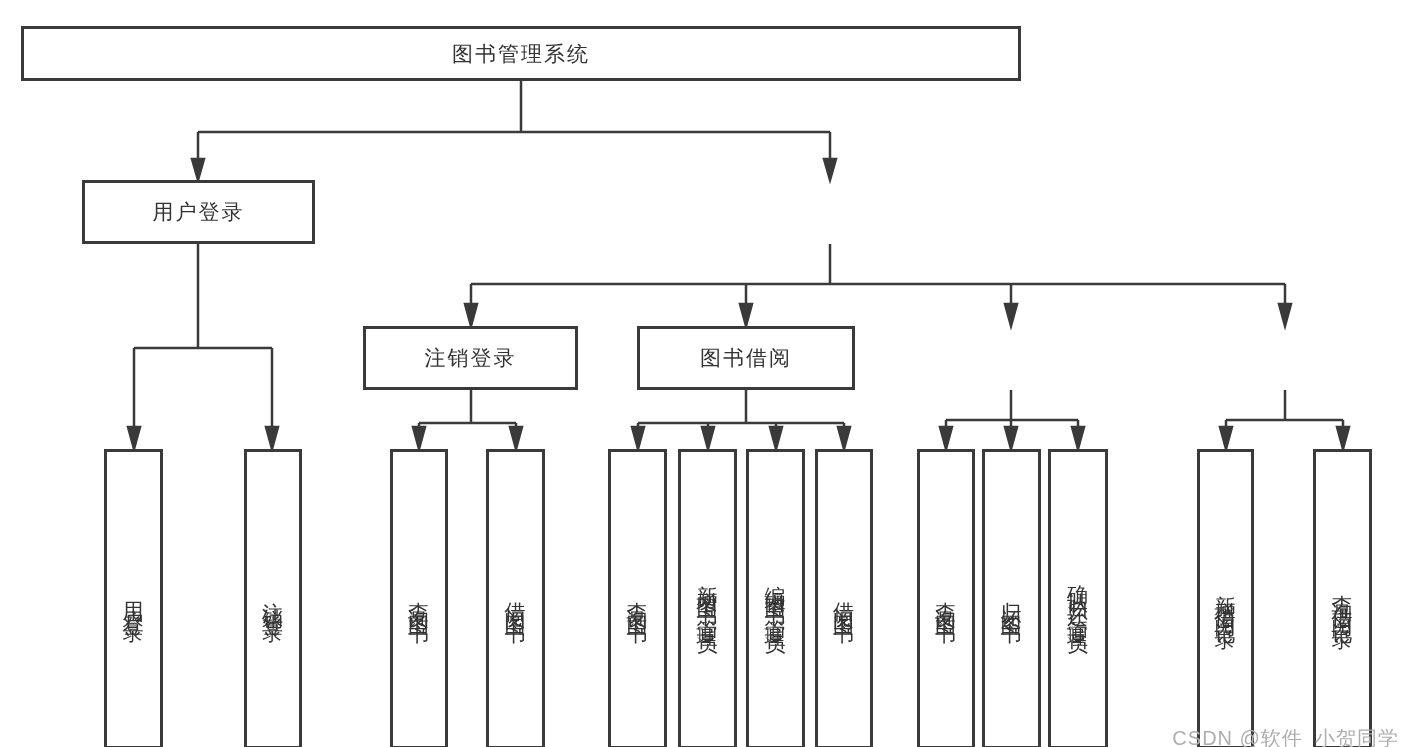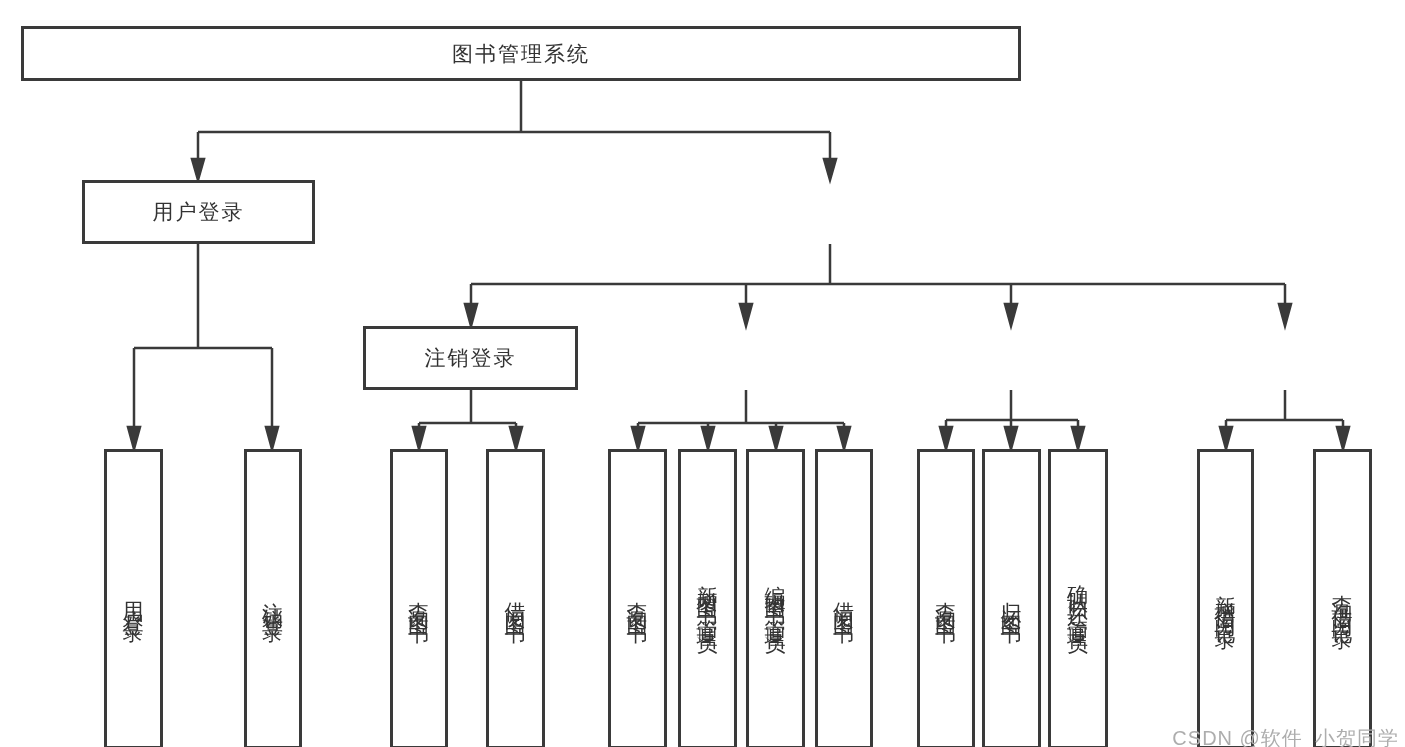--- a/index.html
+++ b/index.html
@@ -96,20 +96,23 @@
     <span class="lbl">图书管理系统</span>
   </div>
 
   <div class="node" style="left:82px;top:168px;width:233px;height:64px">
     <span class="lbl">用户登录</span>
   </div>
 
   <div class="node" style="left:363px;top:314px;width:215px;height:64px">
     <span class="lbl">注销登录</span>
   </div>
+  <div class="node" style="left:637px;top:314px;width:218px;height:64px">
+    <span class="lbl">图书借阅</span>
+  </div>
 
   <div class="node" style="left:104px;top:437px;width:59px;height:300px">
     <span class="vlbl">用户登录</span>
   </div>
   <div class="node" style="left:244px;top:437px;width:58px;height:300px">
     <span class="vlbl">注销登录</span>
   </div>
 
   <div class="node" style="left:390px;top:437px;width:58px;height:300px">
     <span class="vlbl">查询图书</span>

